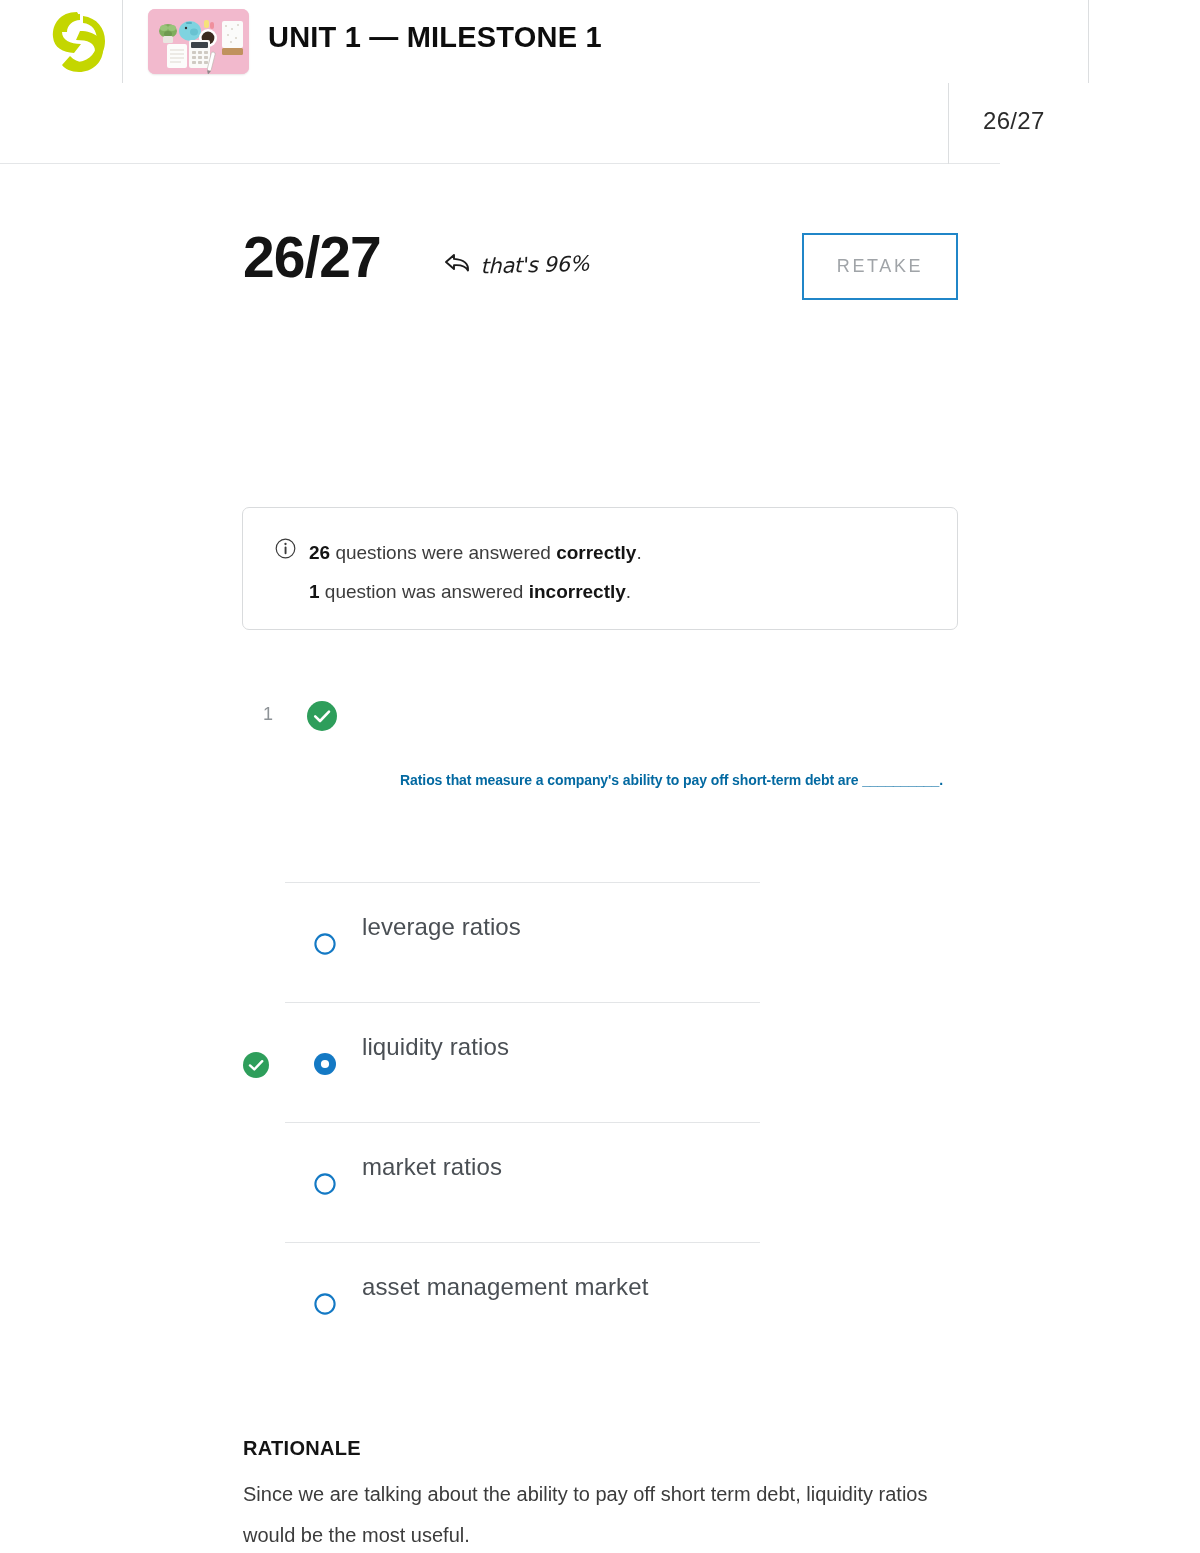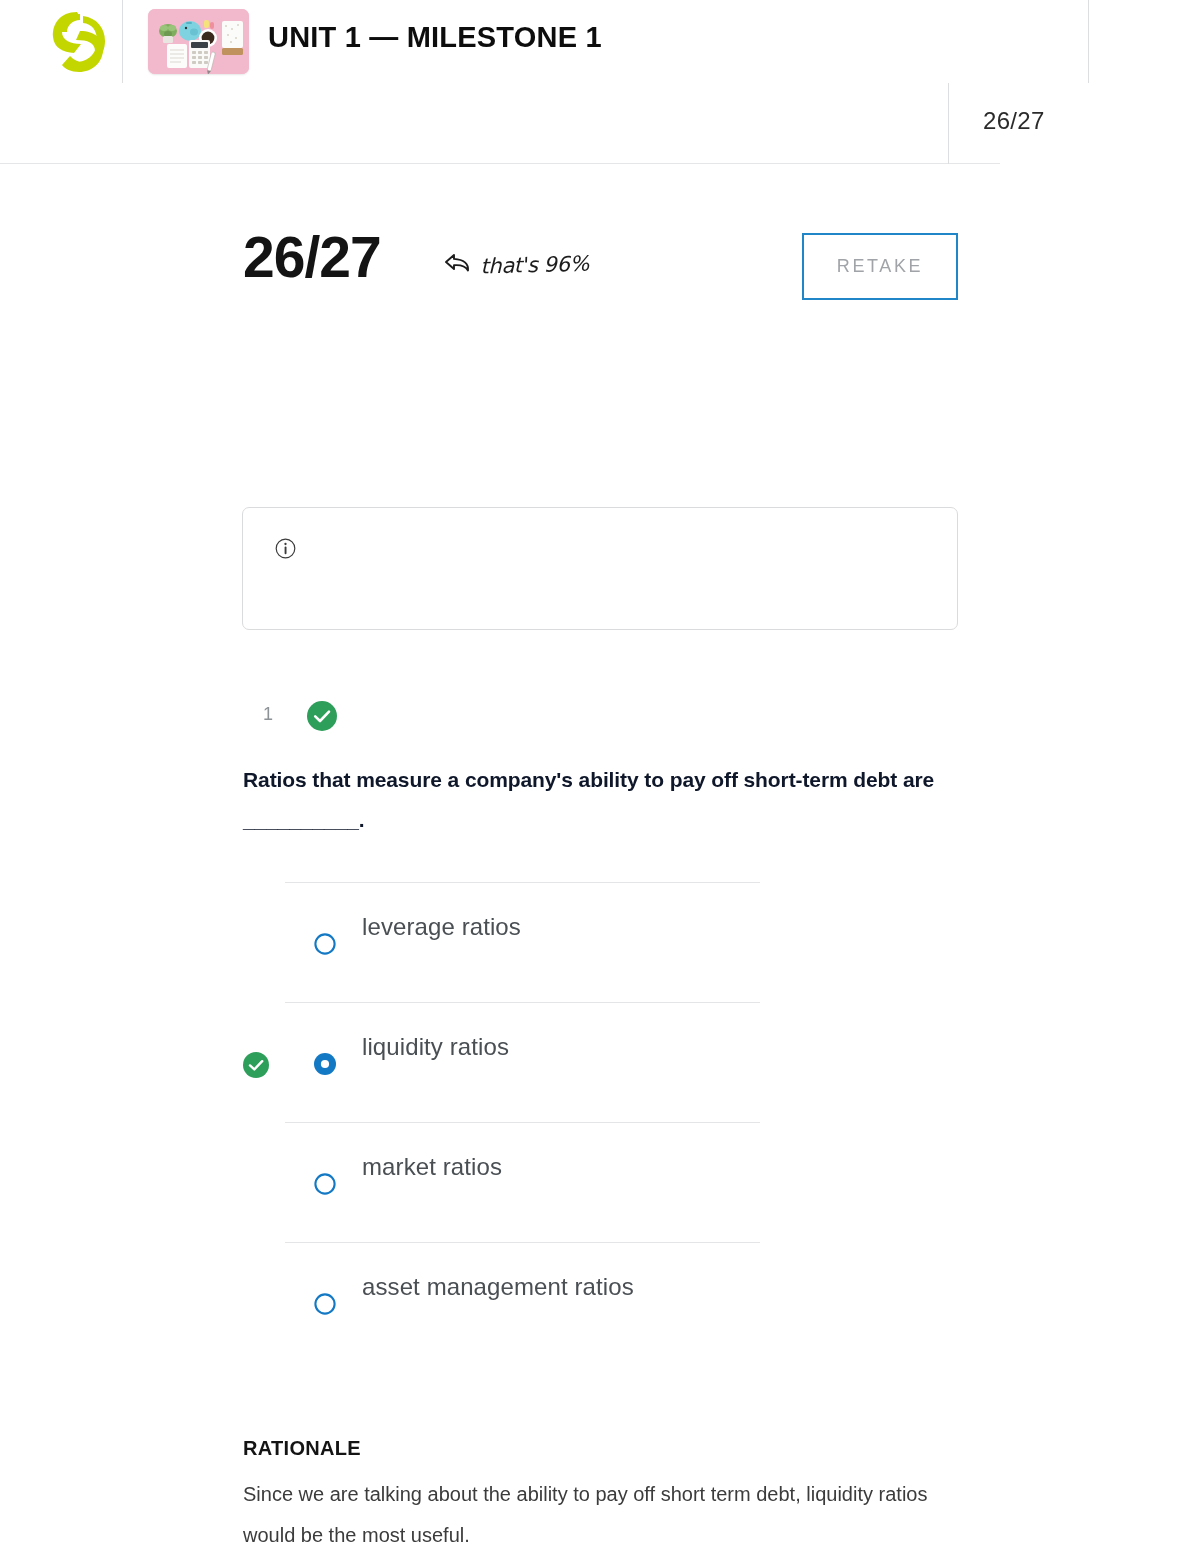--- a/index.html
+++ b/index.html
@@ -188,25 +188,26 @@
     top: 2px;
     width: 30px;
     height: 30px;
   }
 
   .q-text {
     position: absolute;
     left: 243px;
     top: 596px;
     width: 700px;
-    font-size: 21px;
+    font-size: 14px;
     font-weight: bold;
-    color: #0f172a;
+    color: #0369a1;
     line-height: 40px;
     letter-spacing: -0.1px;
+    text-align: right;
   }
 
   .options {
     position: absolute;
     left: 0;
     top: 718px;
     width: 1200px;
   }
   .opt-sep {
     position: absolute;
@@ -372,20 +373,28 @@
   </div>
 
   <div class="info-box">
     <span class="info-icon">
       <svg viewBox="0 0 21 21" width="21" height="21" aria-hidden="true">
         <circle cx="10.5" cy="10.5" r="9.3" fill="none" stroke="#3c3c3c" stroke-width="1.2"></circle>
         <circle cx="10.5" cy="6" r="1.15" fill="#3c3c3c"></circle>
         <rect x="9.6" y="8.6" width="1.9" height="7.6" rx="0.9" fill="#3c3c3c"></rect>
       </svg>
     </span>
+    <div class="info-lines">
+      <div>
+        <b>26</b><span> questions were answered </span><b>correctly</b><span>.</span>
+      </div>
+      <div>
+        <b>1</b><span> question was answered </span><b>incorrectly</b><span>.</span>
+      </div>
+    </div>
   </div>
 
   <div class="q-meta">
     <div class="q-number">1</div>
     <span class="q-status-badge">
       <svg viewBox="0 0 30 30" width="30" height="30" aria-hidden="true">
         <circle cx="15" cy="15" r="15" fill="#2e9e5b"></circle>
         <path d="M8.2 15.4 L13 20 L22 10.6" fill="none" stroke="#ffffff" stroke-width="2.6" stroke-linecap="round" stroke-linejoin="round"></path>
       </svg>
     </span>
@@ -432,20 +441,20 @@
       <span class="opt-label">market ratios</span>
     </div>
 
     <div class="opt-sep" style="top:360px;"></div>
     <div class="opt-row" style="top:360px;">
       <span class="opt-radio">
         <svg viewBox="0 0 24 24" width="24" height="24" aria-hidden="true">
           <circle cx="12" cy="12" r="9.6" fill="#ffffff" stroke="#1479c4" stroke-width="2.1"></circle>
         </svg>
       </span>
-      <span class="opt-label">asset management ratios</span>
+      <span class="opt-label">asset management market</span>
     </div>
   </div>
 
   <div class="section-head rationale-head">RATIONALE</div>
   <div class="rationale-body">Since we are talking about the ability to pay off short term debt, liquidity ratios would be the most useful.</div>
 
 </div>
 
 </body></html>

